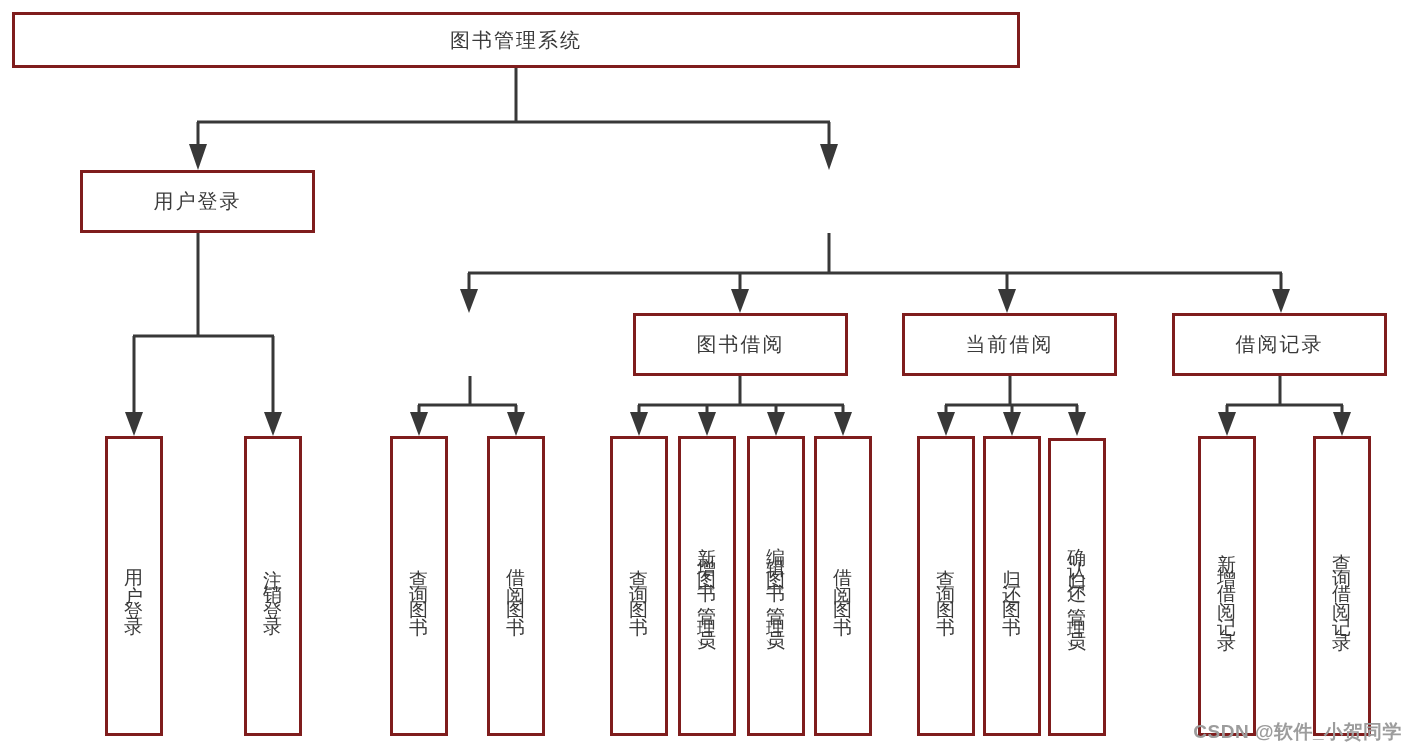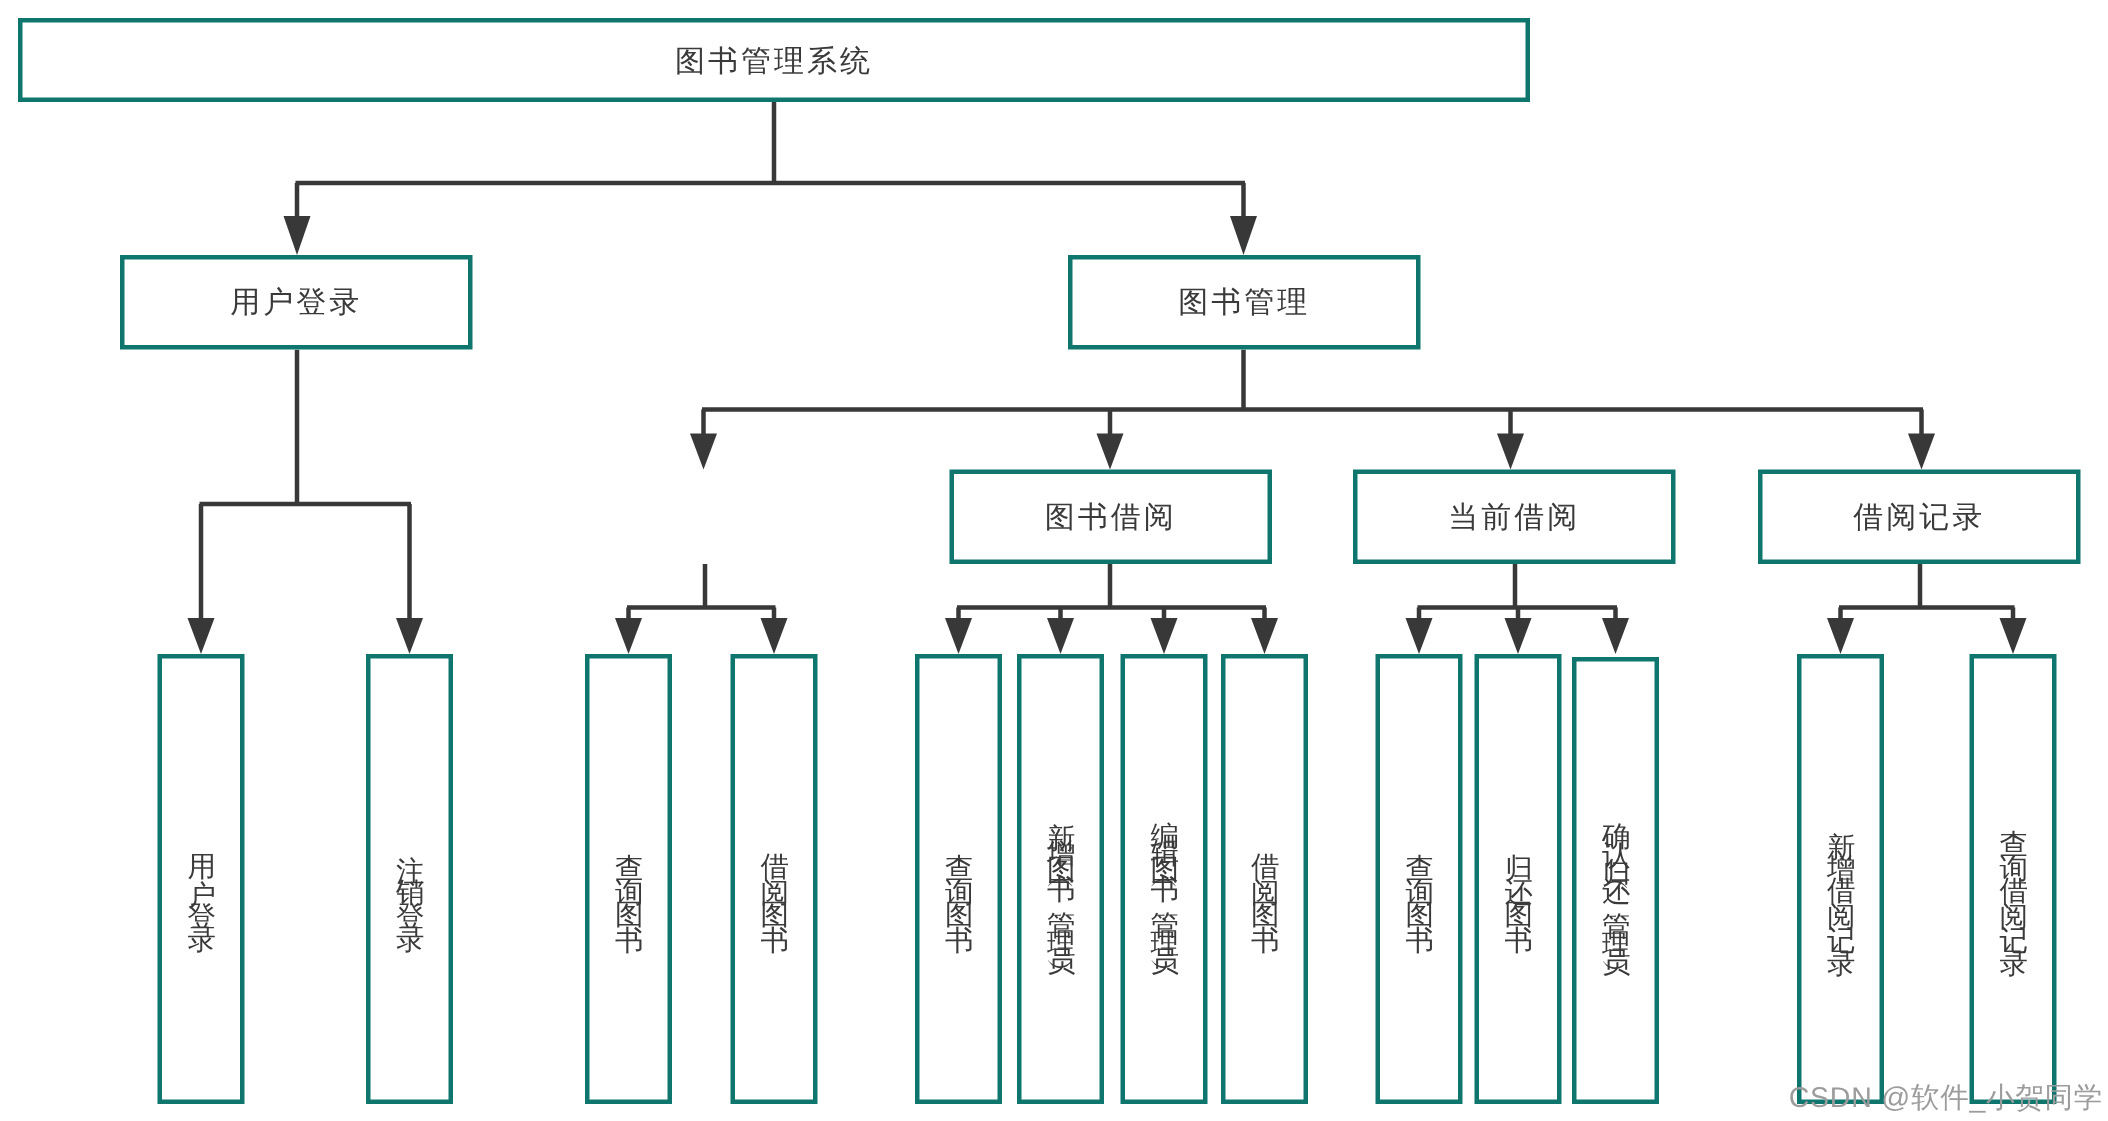--- a/index.html
+++ b/index.html
@@ -4,37 +4,38 @@
 <style>
   html,body{margin:0;padding:0;background:#ffffff;}
   body{
     width:1405px;height:747px;position:relative;overflow:hidden;
     font-family:"Liberation Sans","DejaVu Sans",sans-serif;
   }
   .canvas{position:absolute;left:0;top:0;width:1405px;height:747px;background:#ffffff;}
   .connectors{position:absolute;left:0;top:0;z-index:1;}
   .node{
     position:absolute;box-sizing:border-box;background:#ffffff;
-    border:3px solid #0f766e;color:#3a3a3a;z-index:2;
+    border:3px solid #7f1d1d;color:#3a3a3a;z-index:2;
     display:flex;align-items:center;justify-content:center;
   }
   .h-node{font-size:20px;letter-spacing:2px;}
   .v-node span{
     writing-mode:vertical-rl;
     line-height:1;
     font-size:19px;
     letter-spacing:16px;
     color:#3a3a3a;
   }
   .v-node span.tight{letter-spacing:12px;}
   .watermark{
     position:absolute;z-index:5;
     top:719px;right:3px;
     font-size:19px;color:#9c9c9c;letter-spacing:0.5px;
     white-space:nowrap;
+    font-weight:bold;
   }
 </style>
 </head>
 <body>
 
 <div class="canvas">
 
   <svg class="connectors" width="1405" height="747" viewBox="0 0 1405 747">
     <g stroke="#383838" stroke-width="3" fill="none">
 
@@ -77,23 +78,20 @@
       <polygon points="1333,412 1351,412 1342,436"></polygon>
     </g>
   </svg>
 
   <div class="node h-node" style="left:12px;top:12px;width:1008px;height:56px">
     <span>图书管理系统</span>
   </div>
 
   <div class="node h-node" style="left:80px;top:170px;width:235px;height:63px">
     <span>用户登录</span>
-  </div>
-  <div class="node h-node" style="left:712px;top:170px;width:235px;height:63px">
-    <span>图书管理</span>
   </div>
 
   <div class="node h-node" style="left:902px;top:313px;width:215px;height:63px">
     <span>当前借阅</span>
   </div>
   <div class="node h-node" style="left:633px;top:313px;width:215px;height:63px">
     <span>图书借阅</span>
   </div>
   <div class="node h-node" style="left:1172px;top:313px;width:215px;height:63px">
     <span>借阅记录</span>

